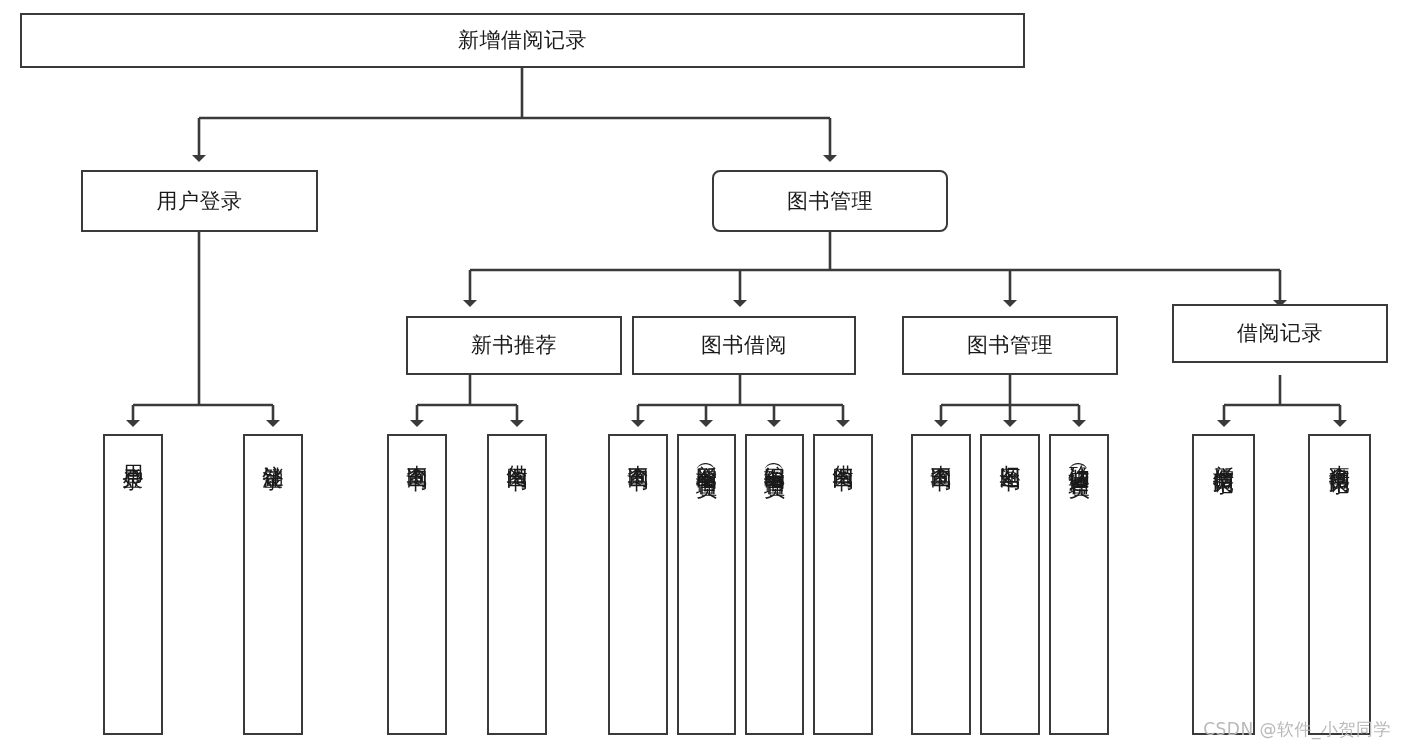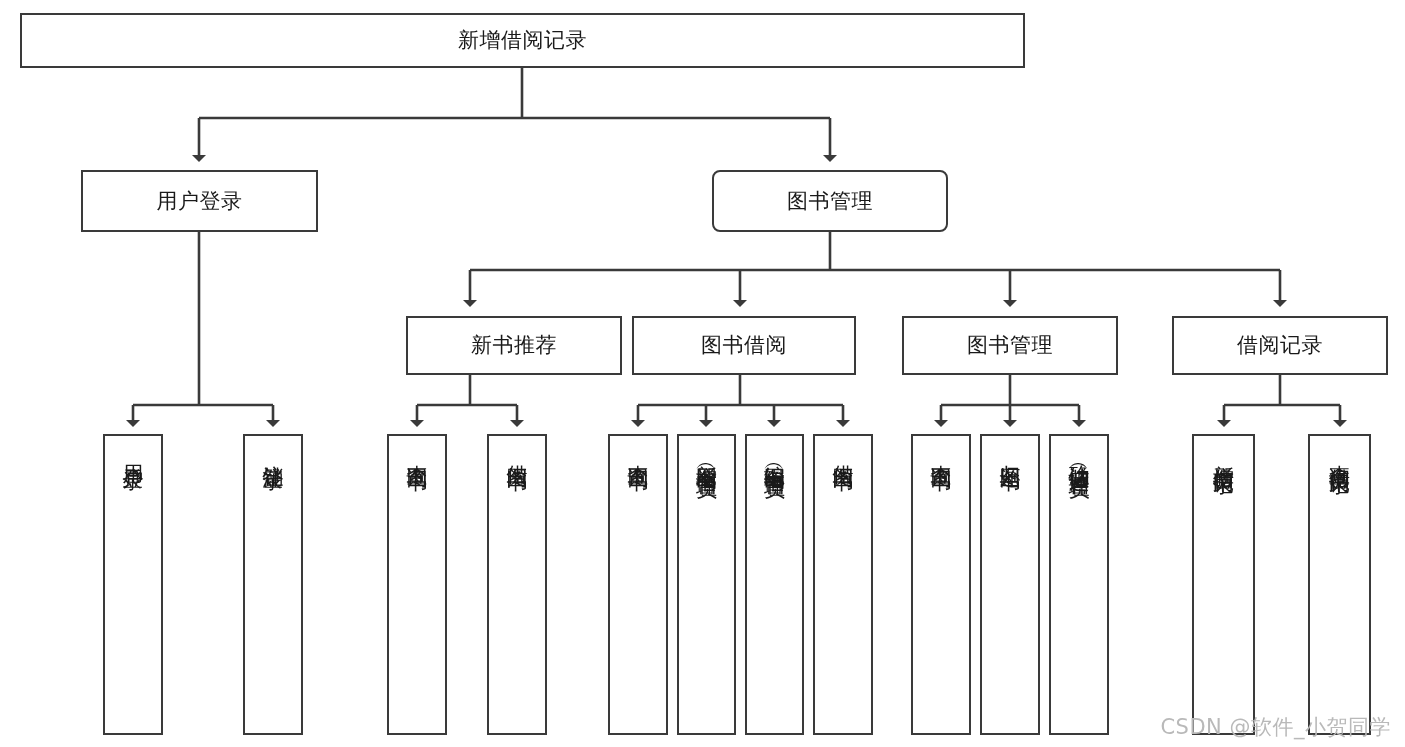--- a/index.html
+++ b/index.html
@@ -53,21 +53,21 @@
     text-orientation: upright;
     font-size: 21px;
     letter-spacing: 2px;
     line-height: 1.05;
     white-space: nowrap;
   }
   #watermark {
     position: absolute;
     right: 14px;
     bottom: 6px;
-    font-size: 21px;
+    font-size: 17px;
     color: #b9b9b9;
     letter-spacing: 0.5px;
     white-space: nowrap;
     pointer-events: none;
   }
 </style>
 </head>
 <body>
 
 <div id="diagram-root">
@@ -135,21 +135,21 @@
 
   <div class="node horizontal" style="left:362px; top:316px; width:216px; height:59px;margin-left:44px;">
     <span class="label">新书推荐</span>
   </div>
   <div class="node horizontal" style="left:632px; top:316px; width:224px; height:59px;">
     <span class="label">图书借阅</span>
   </div>
   <div class="node horizontal" style="left:902px; top:316px; width:216px; height:59px;">
     <span class="label">图书管理</span>
   </div>
-  <div class="node horizontal" style="left:1172px; top:316px; width:216px; height:59px;text-align:center;">
+  <div class="node horizontal" style="left:1172px; top:304px; width:216px; height:59px;text-align:center;">
     <span class="label">借阅记录</span>
   </div>
 
   <div class="node vertical" style="left:103px; top:434px; width:60px; height:301px;">
     <span class="label">用户登录</span>
   </div>
   <div class="node vertical" style="left:243px; top:434px; width:60px; height:301px;">
     <span class="label">注销登录</span>
   </div>
 

